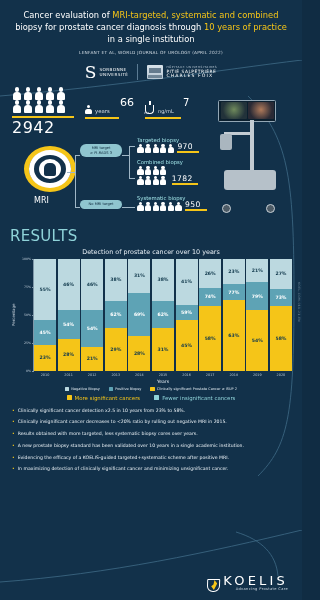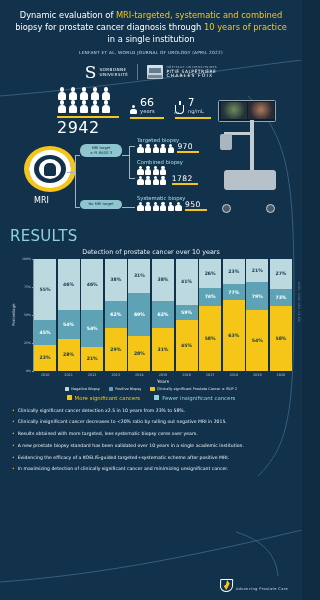--- a/index.html
+++ b/index.html
@@ -39,34 +39,34 @@
   .aphp-txt .l1 { font-size:2.9px; color:#b9c8d4; }
   .aphp-txt .l2 { font-size:4.4px; }
   .aphp-txt .l3 { font-size:4.6px; letter-spacing:1.1px; }
 
   
   .sec-head { font-size: 15px; letter-spacing: .3px; color: #8fd3d9; font-weight: 400; }
 
   
   .pm { position: relative; padding: 0 12px; margin-top: 7px; z-index: 3; }
   .stats { display: flex; align-items: flex-end; gap: 11px; margin-top: 6px; }
-  .people-grid { width: 62px; margin-left: 45px; }
+  .people-grid { width: 62px; }
   .prow { display: flex; gap: 1px; }
   .person { width: 10px; height: 13px; position: relative; }
   .person .head { position:absolute; left:2.6px; top:0; width:4.6px; height:4.6px; border-radius:50%; background:#fff; }
   .person .body { position:absolute; left:0.6px; top:5px; width:8.6px; height:8px; background:#fff;
       border-radius: 3.5px 3.5px 1px 1px; }
   .person.sm { width: 7px; height: 9px; }
   .person.sm .head { left:1.7px; width:3.3px; height:3.3px; }
   .person.sm .body { left:0.4px; top:3.6px; width:6.2px; height:5.4px; border-radius:2.5px 2.5px 1px 1px; }
   .ybar { height: 1.6px; background: #f5c518; margin-top: 3px; }
   .bignum { font-size: 16px; line-height: 18px; color: #ffffff; margin-top: 1px; letter-spacing: .5px; }
 
   .stat-age { display:flex; align-items:flex-end; gap:3px; }
-  .stat-age .num { font-size: 11px; line-height: 11px; }
+  .stat-age .num { font-size: 11px; line-height: 11px; margin-left: 25px; }
   .stat-age .unit { font-size: 5.4px; color:#cfd9e2; }
   .flask { width: 10px; height: 13px; position: relative; }
   .flask .neck { position:absolute; left:3.6px; top:0; width:2.6px; height:4px; border:1px solid #fff; border-bottom:none; }
   .flask .bowl { position:absolute; left:0.4px; top:4px; width:9px; height:8.6px; border:1px solid #fff;
       border-radius: 0 0 4px 4px; border-top:none; }
   .flask .lab { position:absolute; left:-1px; bottom:-0.5px; font-size:2.8px; color:#cfd9e2; }
   .stat-psa .num { font-size: 10px; line-height: 10px; }
   .stat-psa .unit { font-size: 5px; color:#cfd9e2; }
 
   
@@ -182,21 +182,21 @@
   </div>
   <div class="swoosh" style="left:0;bottom:10px;">
     <svg width="302" height="60" viewBox="0 0 302 60">
       <path d="M0 52 C 110 44, 210 22, 302 0" stroke="#3f6b87" stroke-width="0.8" fill="none"></path>
       <path d="M236 2 C 262 10, 276 24, 278 46" stroke="#3f6b87" stroke-width="0.8" fill="none"></path>
     </svg>
   </div>
 
   <div class="header">
     <div class="title">
-      <span>Dynamic evaluation of </span><span class="hl">MRI-targeted, systematic and combined</span><span> biopsy for prostate cancer diagnosis through </span><span class="hl">10 years of practice</span><span> in a single institution</span>
+      <span>Cancer evaluation of </span><span class="hl">MRI-targeted, systematic and combined</span><span> biopsy for prostate cancer diagnosis through </span><span class="hl">10 years of practice</span><span> in a single institution</span>
     </div>
     <div class="cite">LENFANT ET AL, WORLD JOURNAL OF UROLOGY (APRIL 2022)</div>
 
     <div class="logos">
       <div class="logo-sorbonne">
         <div class="sorb-s">S</div>
         <div class="sorb-txt">
           <div>SORBONNE</div>
           <div>UNIVERSITÉ</div>
         </div>
@@ -597,19 +597,20 @@
       </div>
   </div>
 
   <div class="footer">
     <div class="koelis">
       <div class="k-mark">
           <i class="sh"></i>
           <i class="fl"></i>
         </div>
       <div class="k-text">
+        <div class="k-name">KOELIS</div>
         <div class="k-tag">Advancing Prostate Care</div>
       </div>
     </div>
   </div>
 
   <div class="sidecode">KOEL-COM-011-21-EN</div>
 </div>
 
 </body></html>

